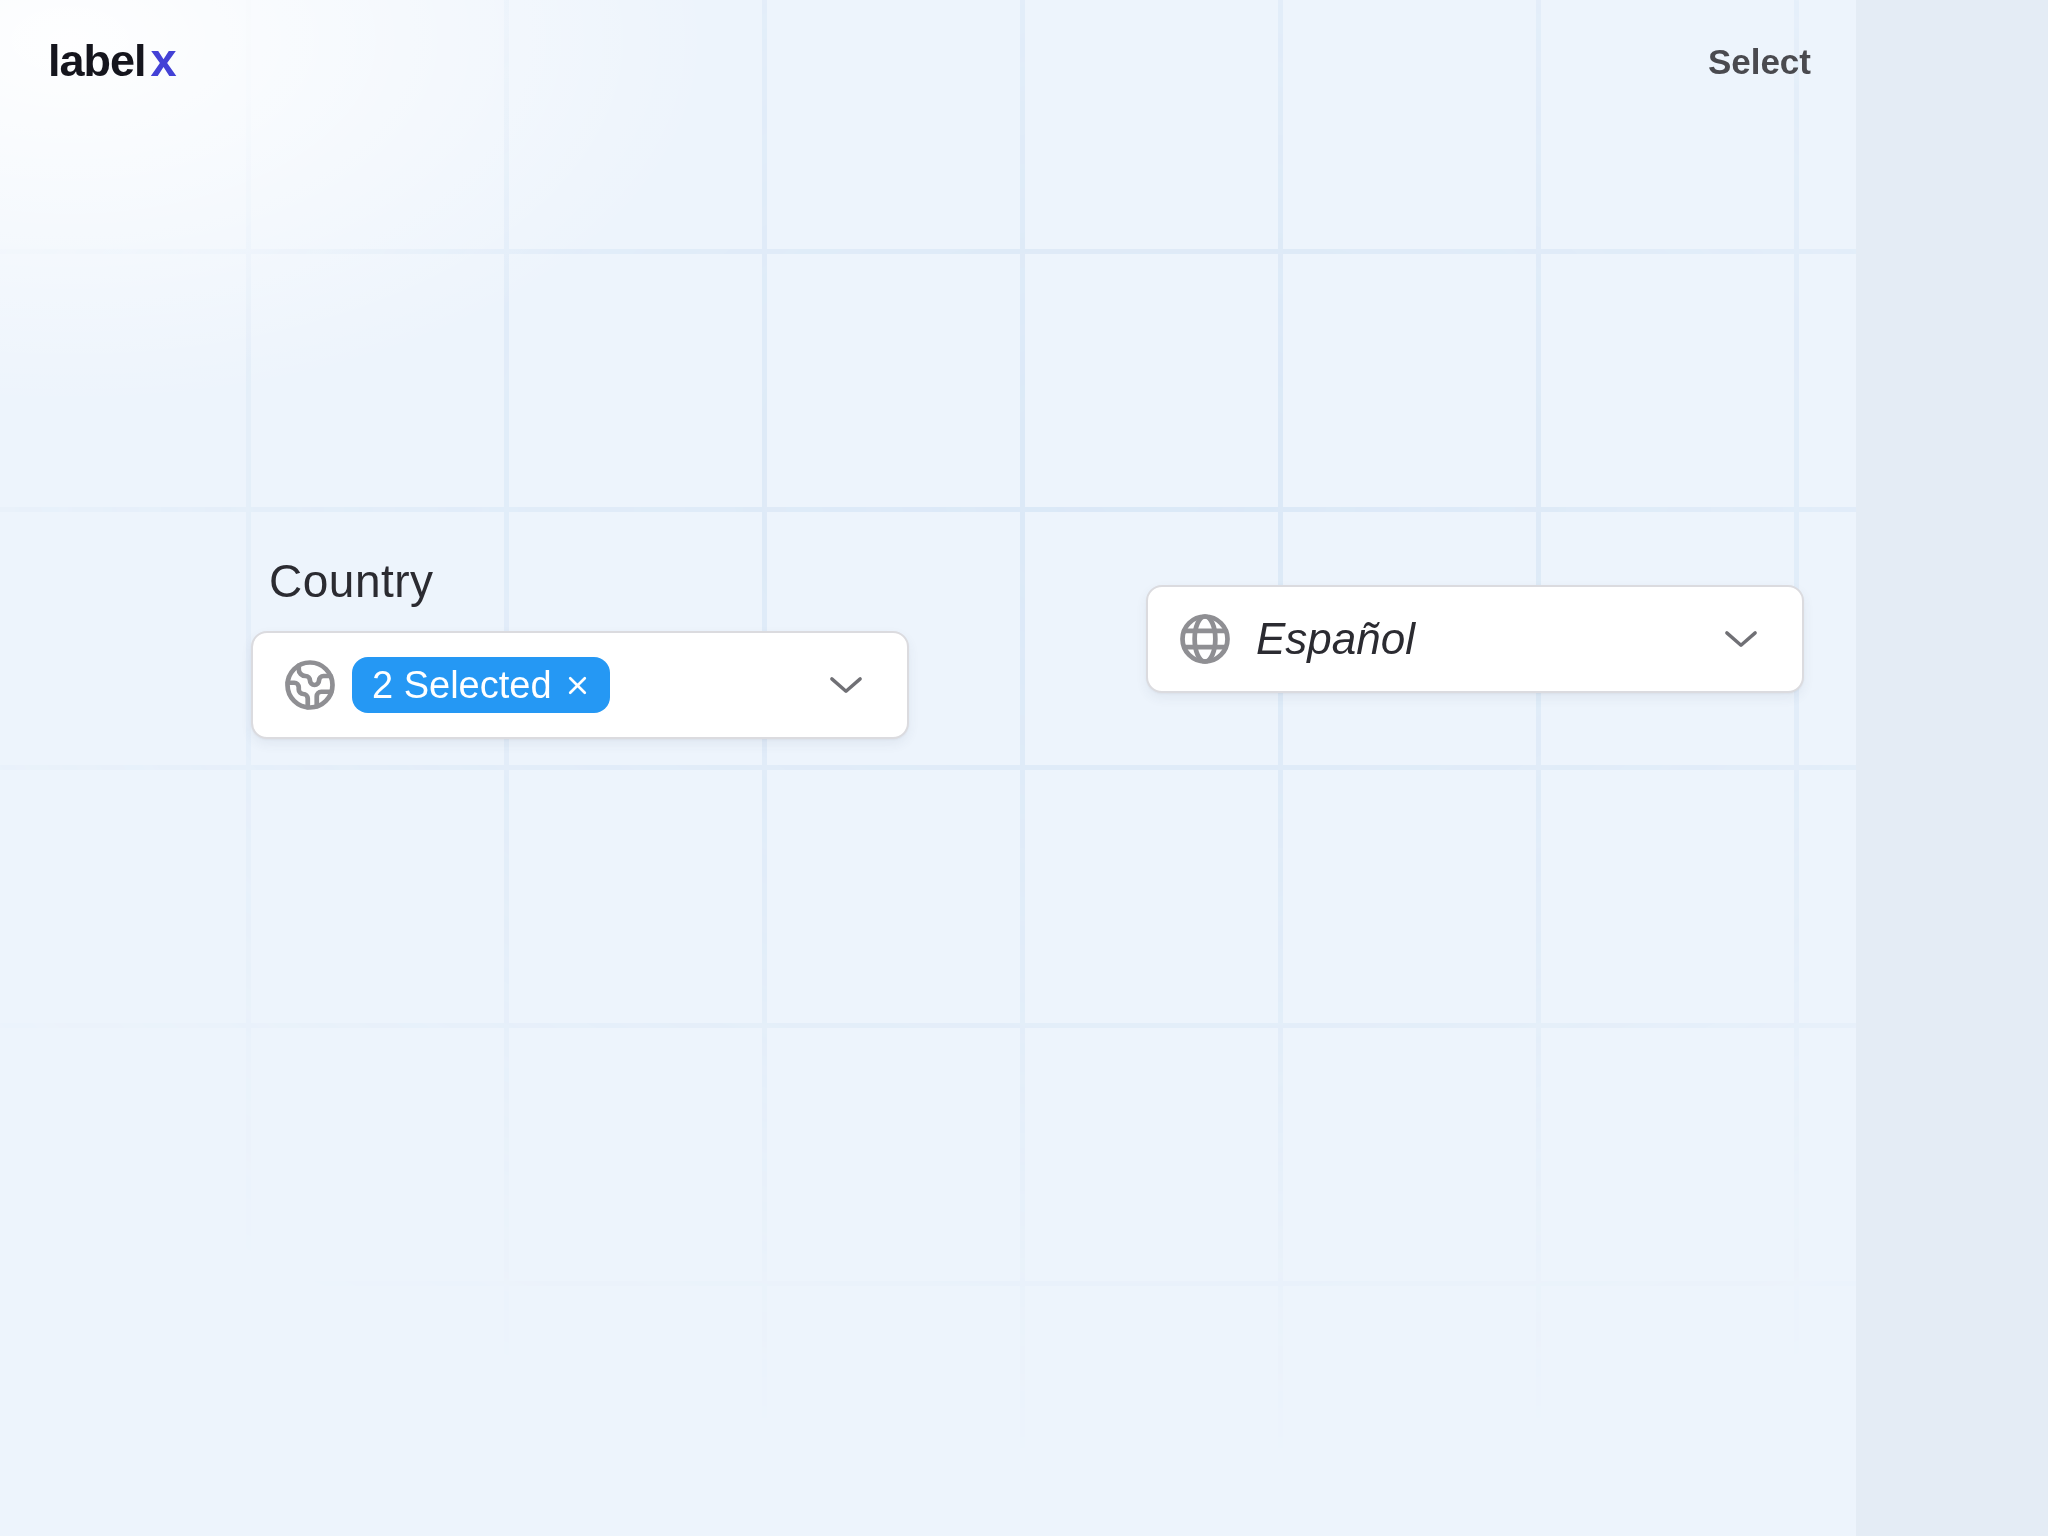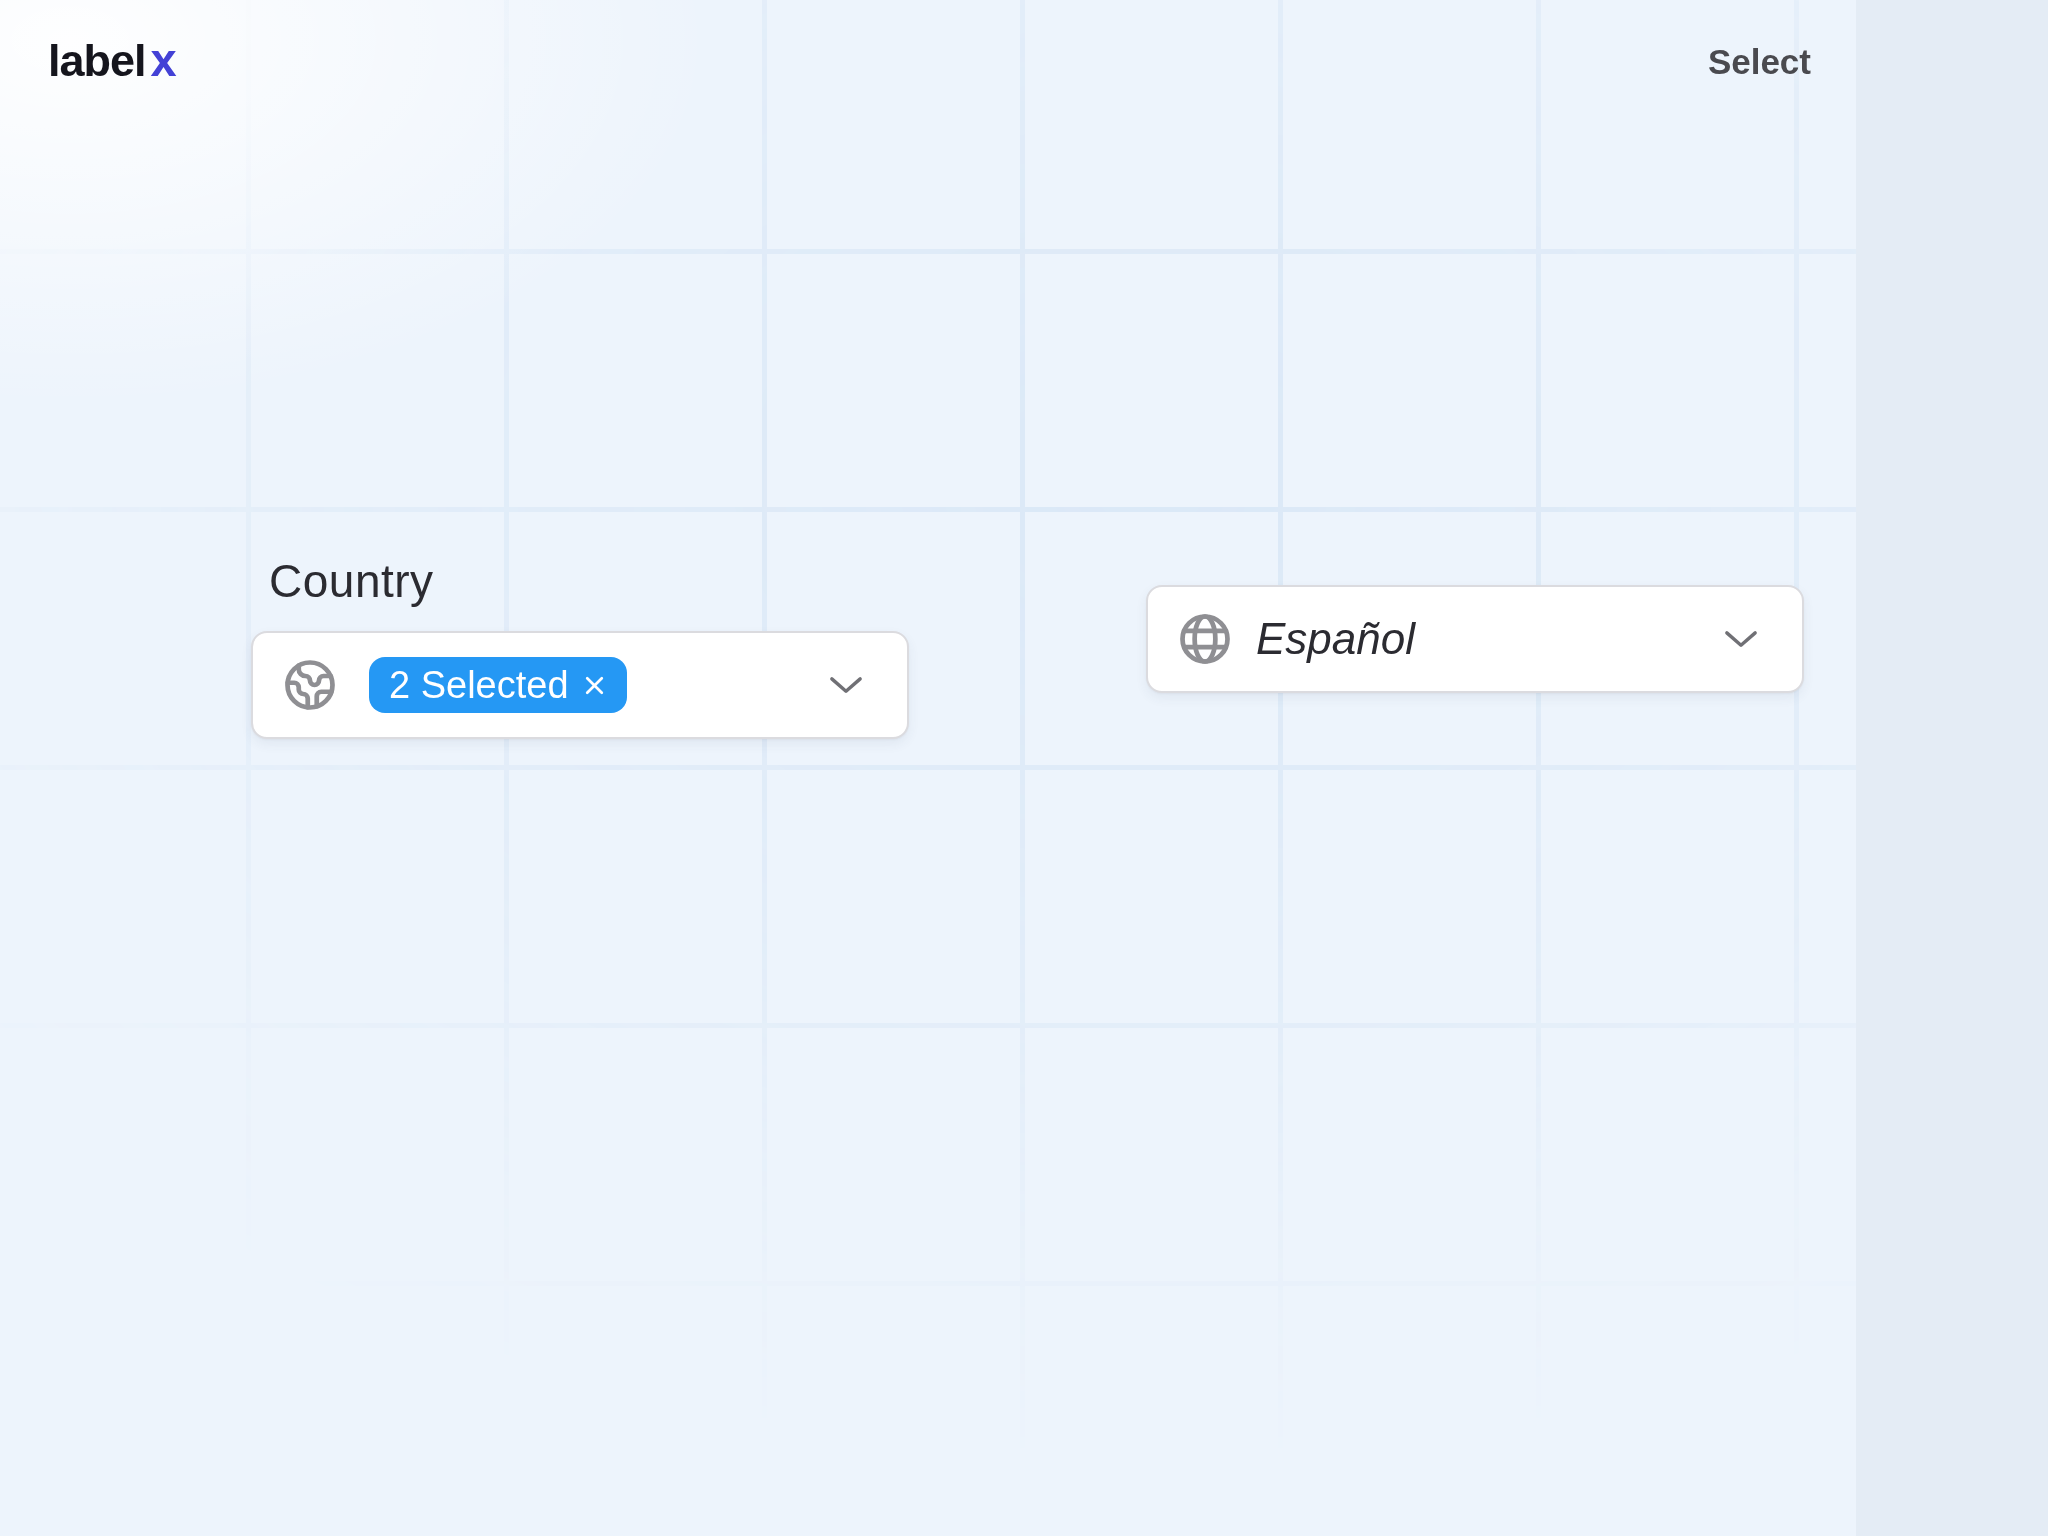--- a/index.html
+++ b/index.html
@@ -62,21 +62,21 @@
     box-sizing:border-box;
     cursor:pointer;
   }
   .field-icon{
     width:54px;height:54px;flex:0 0 auto;
     color:#8f8f93;display:block;
   }
   .field-icon svg{width:54px;height:54px;display:block;}
 
   .chip{
-    margin-left:32px;
+    margin-left:15px;
     background:#2598f4;
     color:#ffffff;
     height:56px;
     border-radius:16px;
     padding:0 20px;
     display:flex;align-items:center;gap:13px;
     font-size:38px;line-height:1;
     white-space:nowrap;
     justify-content:center;
   }

